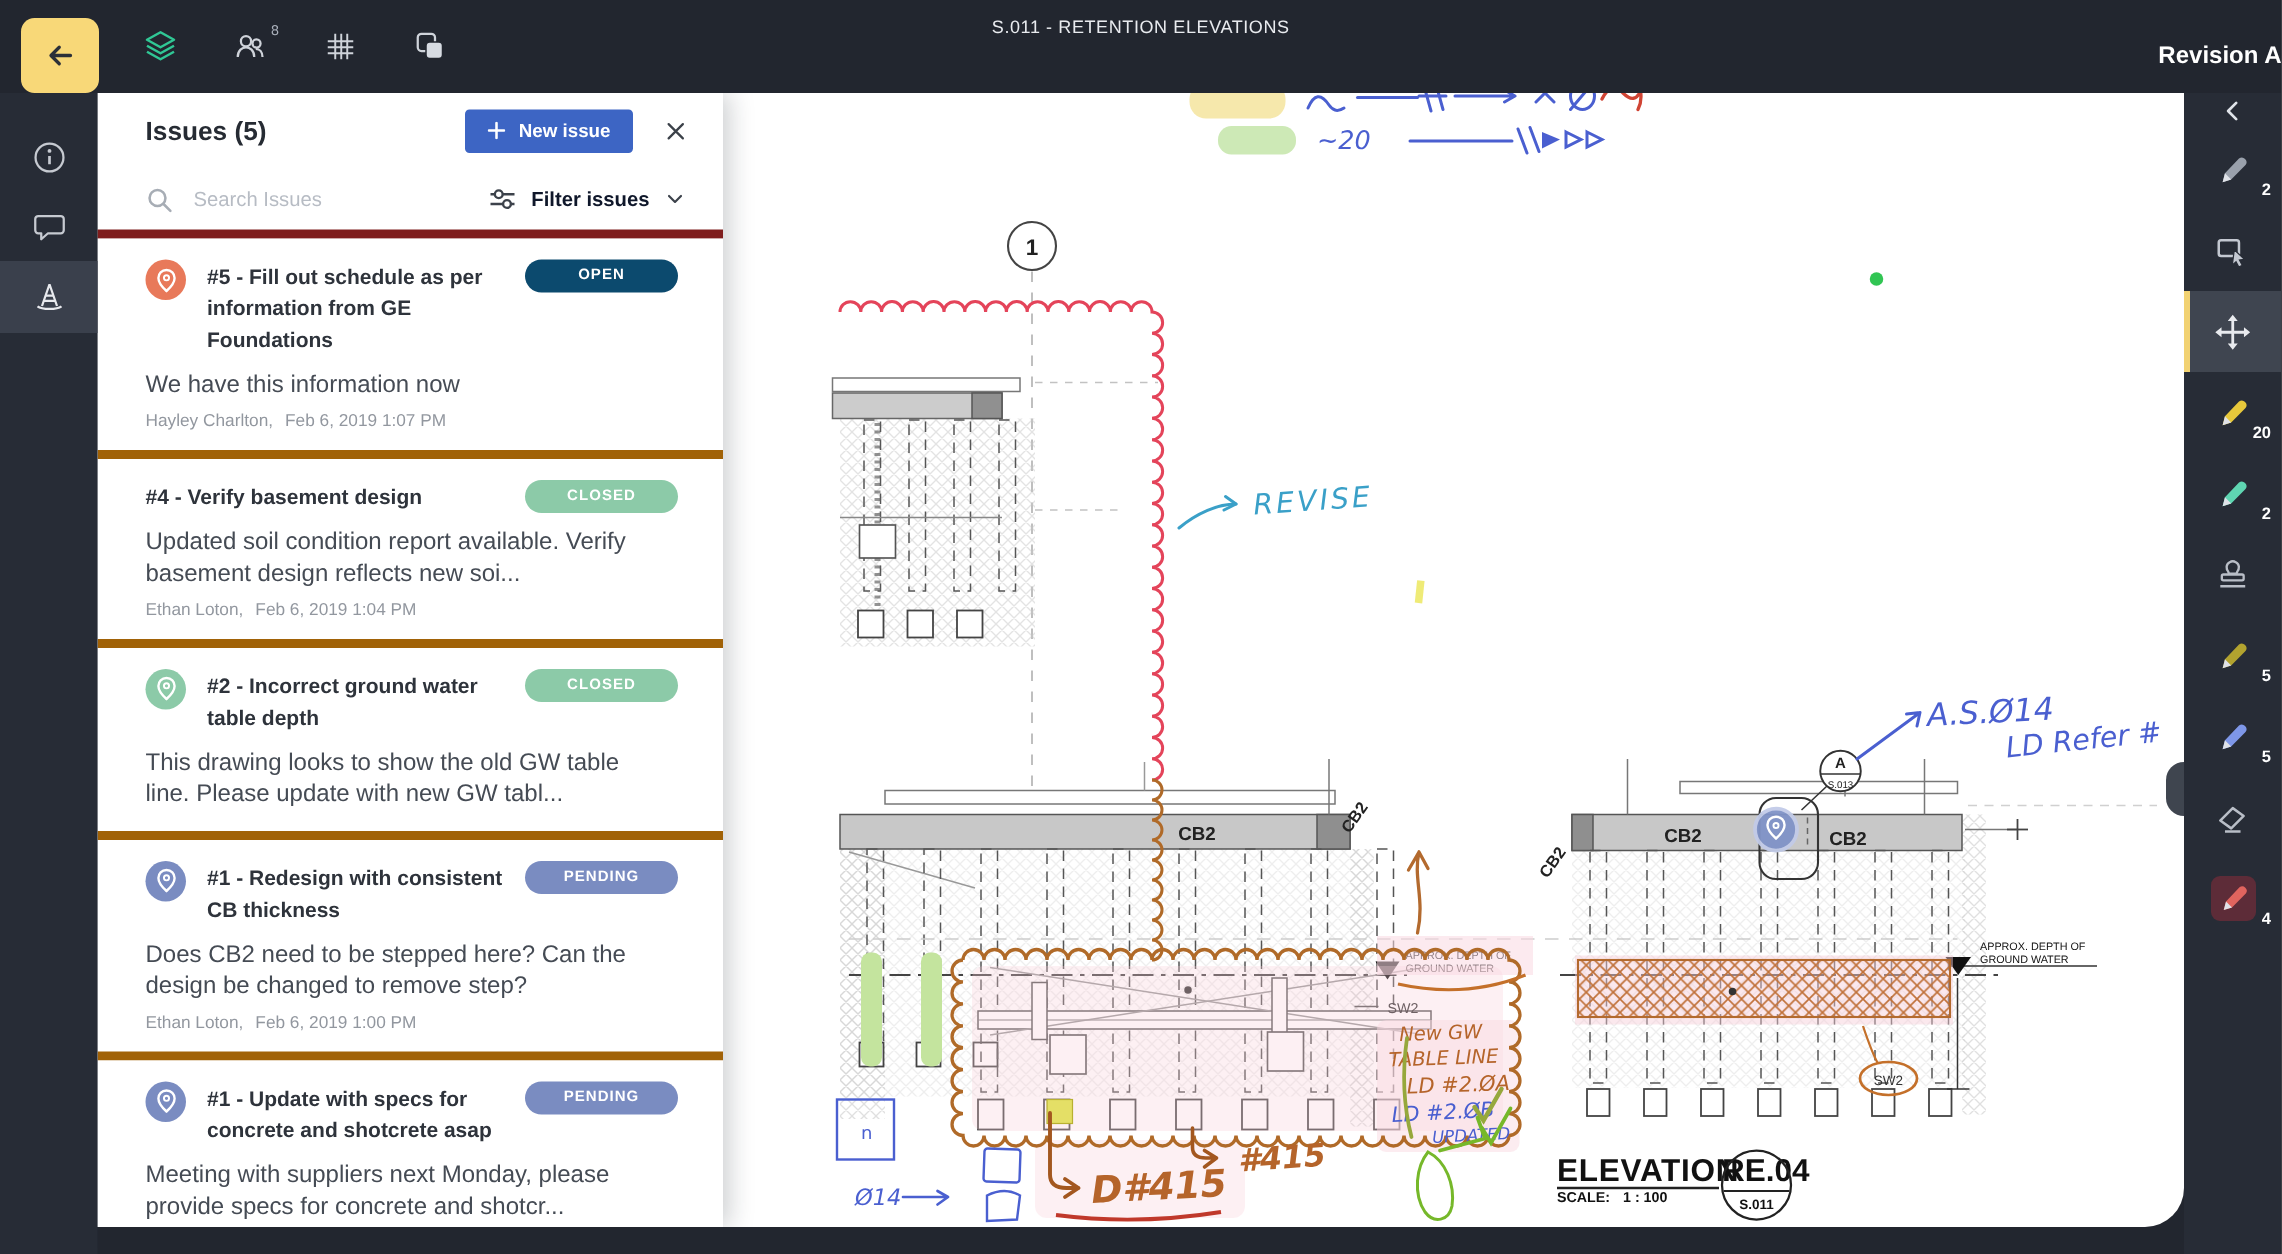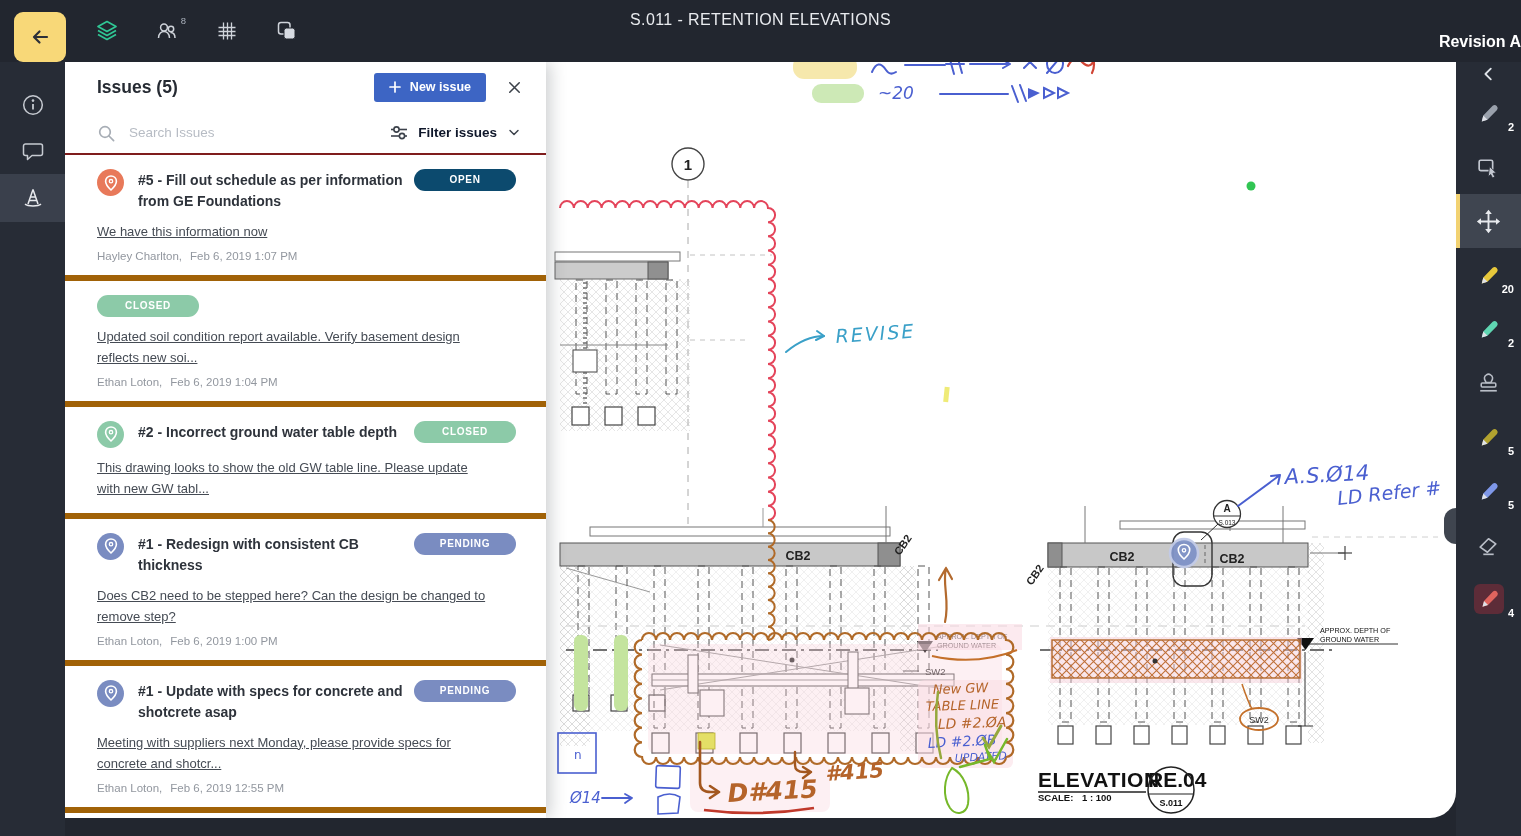--- a/index.html
+++ b/index.html
@@ -14,48 +14,48 @@
           border-bottom-right-radius:26px;overflow:hidden;z-index:1;}
   .canvas svg.sheet{position:absolute;left:0;top:0;}
 
   
   .back-btn{position:absolute;left:14px;top:12px;width:52px;height:50px;background:#f8d878;
             border-radius:9px;display:flex;align-items:center;justify-content:center;z-index:8;cursor:pointer;}
   .top-actions{position:absolute;left:90px;top:0;height:62px;display:flex;align-items:center;gap:26px;}
   .top-action{position:relative;width:34px;height:34px;display:flex;align-items:center;justify-content:center;cursor:pointer;}
   .top-action .count{position:absolute;top:1px;right:-2px;font-size:9.5px;color:#aab0bb;}
   .doc-title{position:absolute;left:0;right:0;top:11px;text-align:center;pointer-events:none;}
-  .doc-title .t1{font-size:16px;color:#e9ebef;letter-spacing:.4px;}
+  .doc-title .t1{font-size:12px;color:#e9ebef;letter-spacing:.4px;}
   .doc-title .t2{font-size:16px;font-weight:bold;color:#ffffff;margin-top:4px;text-align:right;}
 
   
   .lb-item{width:65px;height:46px;display:flex;align-items:center;justify-content:center;cursor:pointer;}
   .lb-item.active{background:#3a404c;height:48px;}
 
   
-  .panel{position:absolute;left:65px;top:62px;width:481px;height:756px;background:#ffffff;z-index:3;
+  .panel{position:absolute;left:65px;top:62px;width:417px;height:756px;background:#ffffff;z-index:3;
          box-shadow:4px 0 16px rgba(25,30,42,.22);display:flex;flex-direction:column;}
   .panel-header{display:flex;align-items:center;height:50px;padding:0 22px 0 32px;flex:none;}
   .panel-title{font-size:17.5px;font-weight:bold;color:#262b33;flex:1;}
   .btn-new{display:flex;align-items:center;gap:9px;background:#3d65c4;color:#fff;border:none;height:29px;
            padding:0 15px;border-radius:3px;font-size:12.5px;font-weight:bold;font-family:inherit;cursor:pointer;}
   .panel-close{margin-left:19px;cursor:pointer;display:flex;align-items:center;}
-  .search-row{display:flex;align-items:center;height:41px;padding:0 24px 0 32px;border-bottom:2px solid #7f1d1d;flex:none;}
+  .search-row{display:flex;align-items:center;height:41px;padding:0 24px 0 32px;border-bottom:6px solid #7f1d1d;flex:none;}
   .search-row input{border:none;outline:none;flex:1;font-size:13.5px;color:#3c424b;font-family:inherit;margin-left:12px;}
   .search-row input::placeholder{color:#b7bcc4;}
   .filter-group{display:flex;align-items:center;gap:9px;cursor:pointer;}
   .filter-label{font-size:13.5px;font-weight:bold;color:#0f172a;}
   .issue-list{flex:1;overflow:hidden;}
   .issue{padding:14px 30px 13px 32px;border-bottom:6px solid #a16207;cursor:pointer;background:#fff;}
   .issue-top{display:flex;align-items:flex-start;}
   .ipin{width:27px;height:27px;border-radius:50%;flex:none;margin-right:14px;display:flex;align-items:center;justify-content:center;}
   .ititle{flex:1;font-size:14px;line-height:21px;font-weight:bold;color:#2e333b;padding-right:10px;margin-top:1px;}
   .ibadge{flex:none;width:102px;height:22px;line-height:22px;border-radius:11px;text-align:center;
           font-size:10px;font-weight:bold;letter-spacing:.7px;color:#fff;margin-top:0;}
-  .ibody{margin-top:9px;font-size:13px;line-height:21.5px;color:#454b54;padding-right:26px;text-decoration:underline;}
+  .ibody{margin-top:9px;font-size:16px;line-height:21.5px;color:#454b54;padding-right:26px;}
   .imeta{margin-top:7px;font-size:11.5px;color:#92979f;}
   .imeta .idate{margin-left:8px;}
 
   
   .rb-col{display:flex;flex-direction:column;align-items:stretch;height:100%;position:relative;}
   .rb-cell{position:relative;height:54px;display:flex;align-items:center;justify-content:center;cursor:pointer;}
   .rb-cell.small{height:24px;}
   .rb-cell.active{background:#3f4550;}
   .rb-cell.active .accent{position:absolute;left:0;top:0;bottom:0;width:4px;background:#f2d272;}
   .rb-badge{position:absolute;right:7px;bottom:7px;font-size:11px;font-weight:bold;color:#fff;}
@@ -426,20 +426,21 @@
           </div>
           <div class="ititle">#5 - Fill out schedule as per information from GE Foundations</div>
           <div class="ibadge" style="background: #0c4a6e;">OPEN</div>
         </div>
         <div class="ibody">We have this information now</div>
         <div class="imeta"><span>Hayley Charlton,</span><span class="idate">Feb 6, 2019 1:07 PM</span></div>
       </div>
 
       <div class="issue">
         <div class="issue-top">
+          <div class="ititle">#4 - Verify basement design</div>
           <div class="ibadge" style="background: rgb(140, 202, 168);">CLOSED</div>
         </div>
         <div class="ibody">Updated soil condition report available. Verify basement design reflects new soi...</div>
         <div class="imeta"><span>Ethan Loton,</span><span class="idate">Feb 6, 2019 1:04 PM</span></div>
       </div>
 
       <div class="issue">
         <div class="issue-top">
           <div class="ipin" style="background: rgb(140, 202, 168);">
             <svg width="26" height="26" viewBox="0 0 26 26">

